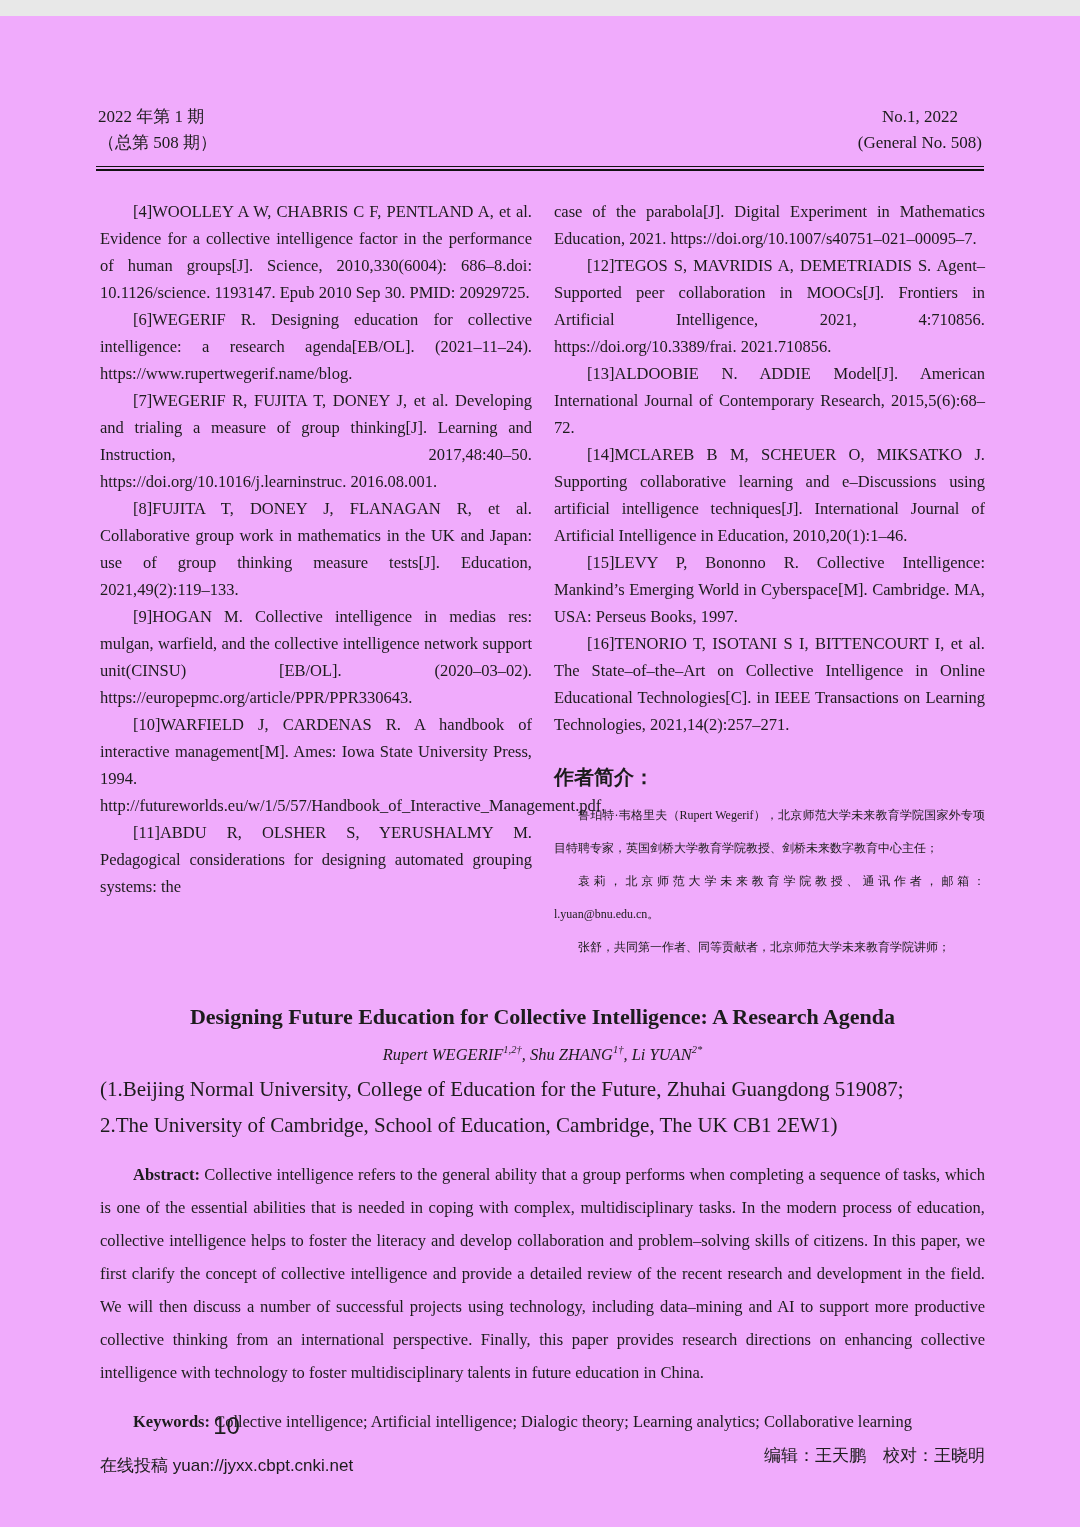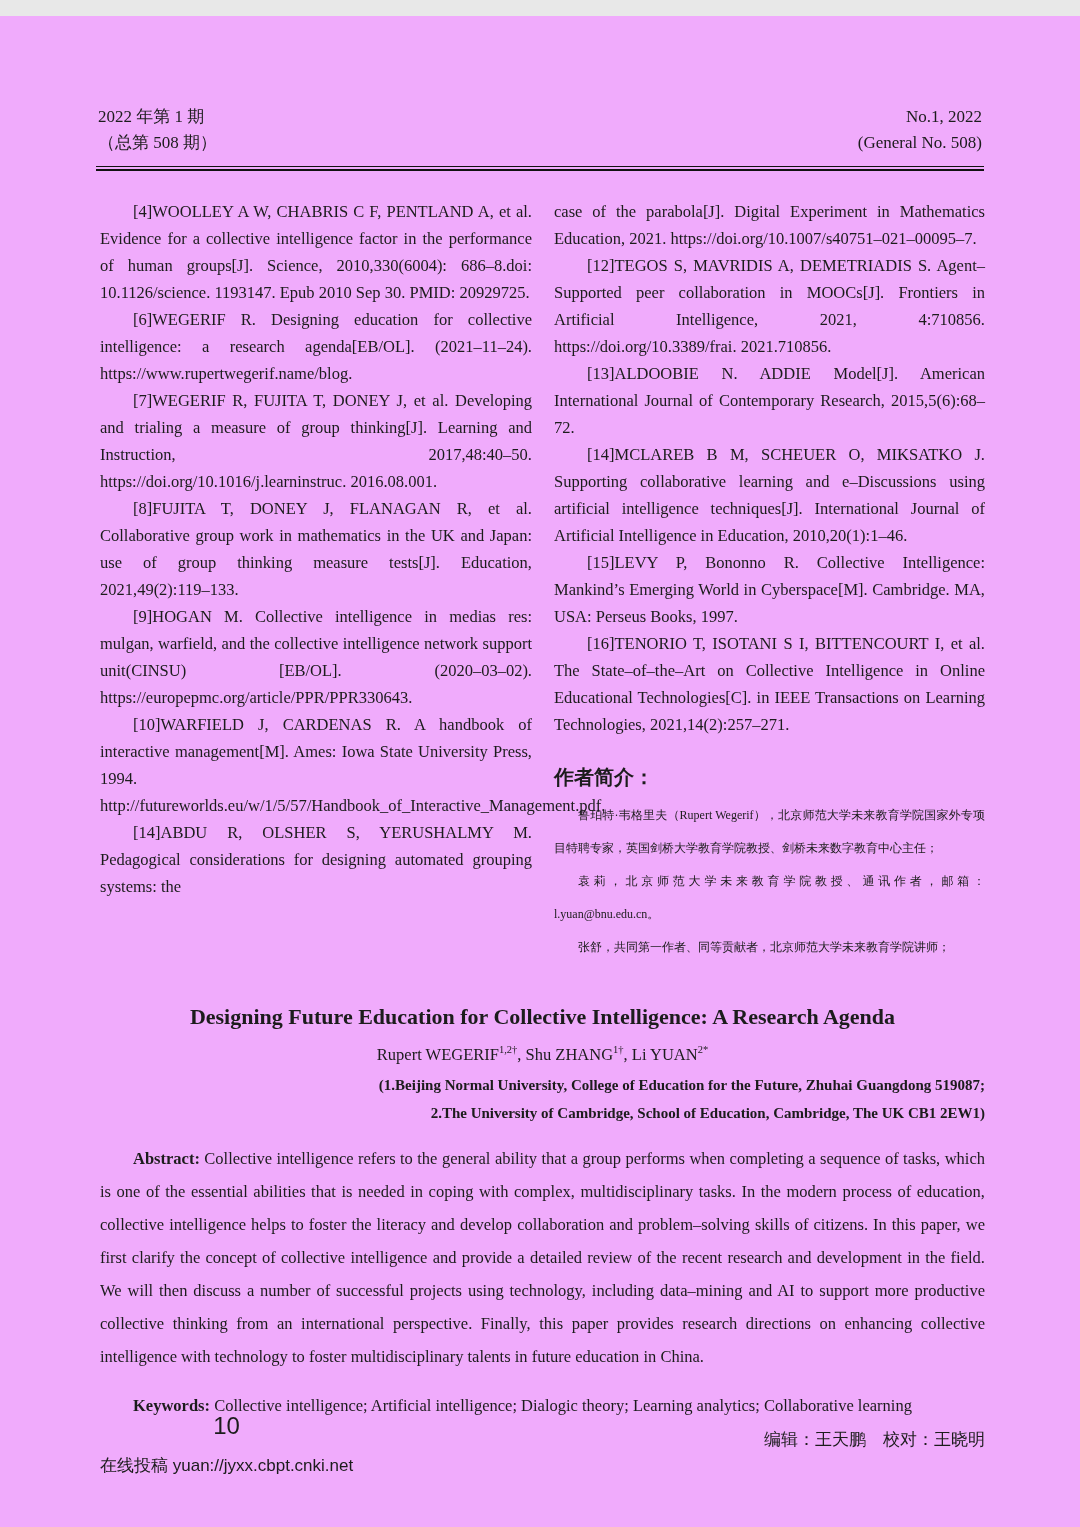--- a/index.html
+++ b/index.html
@@ -7,21 +7,21 @@
     width:1080px;height:1527px;background:#f0abfc;position:relative;
     margin:16px auto;overflow:hidden;color:#1c1c1c;
     font-family:"Liberation Serif","DejaVu Serif",serif;
   }
   
   .header{
     position:absolute;top:88px;left:98px;right:98px;
     display:flex;justify-content:space-between;align-items:center;
   }
   .hdr-left,.hdr-right{font-size:17px;line-height:26px;white-space:nowrap;}
-  .hdr-right{text-align:right;}
+  .hdr-right{text-align:center;}
   .hdr-center{text-align:center;flex:1;}
   .journal-cn{font-family:"Liberation Sans","DejaVu Sans",sans-serif;font-weight:bold;font-size:27px;letter-spacing:2px;}
   .journal-en{font-size:19px;margin-top:2px;}
   .rule{
     position:absolute;top:150px;left:96px;right:96px;height:2px;
     border-top:1.5px solid #111;border-bottom:2.5px solid #111;
   }
   
   .columns{
     position:absolute;top:182px;left:100px;width:885px;
@@ -32,23 +32,23 @@
   .col p.cont{text-indent:0;}
   
   .bio-heading{
     font-family:"Liberation Sans","DejaVu Sans",sans-serif;
     font-weight:bold;font-size:20px;margin:26px 0 8px 0;text-indent:0 !important;
   }
   .bio p{margin:0;text-indent:2em;line-height:33px;font-size:12px;}
   
   .eng{position:absolute;top:988px;left:100px;width:885px;}
   .eng-title{text-align:center;font-weight:bold;font-size:22px;margin:0 0 14px 0;}
-  .eng-authors{text-align:center;font-size:16.5px;margin:0 0 12px 0;}
+  .eng-authors{text-align:center;font-style:italic;font-size:16.5px;margin:0 0 12px 0;}
   .eng-authors sup{font-size:10.5px;}
-  .eng-affil{text-align:right;font-size:15px;margin:0 0 11px 0;font-weight:bold;}
+  .eng-affil{text-align:left;font-size:21px;margin:0 0 11px 0;}
   .abstract{
     margin-top:20px;font-size:16.5px;line-height:33px;text-align:justify;text-indent:2em;
   }
   .kw{font-size:16.5px;line-height:33px;text-indent:2em;margin:0;}
   .bold-label{font-weight:bold;}
   .editor-line{text-align:right;font-size:17px;margin-top:6px;}
   
   .footer{
     position:absolute;left:100px;top:1396px;display:flex;align-items:center;gap:14px;
     font-family:"Liberation Sans","DejaVu Sans",sans-serif;
@@ -75,21 +75,21 @@
   <div class="rule"></div>
 
   <div class="columns">
     <div class="col">
       <p>[4]WOOLLEY A W, CHABRIS C F, PENTLAND A, et al. Evidence for a collective intelligence factor in the performance of human groups[J]. Science, 2010,330(6004): 686–8.doi: 10.1126/science. 1193147. Epub 2010 Sep 30. PMID: 20929725.</p>
       <p>[6]WEGERIF R. Designing education for collective intelligence: a research agenda[EB/OL]. (2021–11–24). https://www.rupertwegerif.name/blog.</p>
       <p>[7]WEGERIF R, FUJITA T, DONEY J, et al. Developing and trialing a measure of group thinking[J]. Learning and Instruction, 2017,48:40–50. https://doi.org/10.1016/j.learninstruc. 2016.08.001.</p>
       <p>[8]FUJITA T, DONEY J, FLANAGAN R, et al. Collaborative group work in mathematics in the UK and Japan: use of group thinking measure tests[J]. Education, 2021,49(2):119–133.</p>
       <p>[9]HOGAN M. Collective intelligence in medias res: mulgan, warfield, and the collective intelligence network support unit(CINSU) [EB/OL]. (2020–03–02). https://europepmc.org/article/PPR/PPR330643.</p>
       <p>[10]WARFIELD J, CARDENAS R. A handbook of interactive management[M]. Ames: Iowa State University Press, 1994. http://futureworlds.eu/w/1/5/57/Handbook_of_Interactive_Management.pdf.</p>
-      <p>[14]ABDU R, OLSHER S, YERUSHALMY M. Pedagogical considerations for designing automated grouping systems: the</p>
+      <p>[11]ABDU R, OLSHER S, YERUSHALMY M. Pedagogical considerations for designing automated grouping systems: the</p>
     </div>
     <div class="col">
       <p class="cont">case of the parabola[J]. Digital Experiment in Mathematics Education, 2021. https://doi.org/10.1007/s40751–021–00095–7.</p>
       <p>[12]TEGOS S, MAVRIDIS A, DEMETRIADIS S. Agent–Supported peer collaboration in MOOCs[J]. Frontiers in Artificial Intelligence, 2021, 4:710856. https://doi.org/10.3389/frai. 2021.710856.</p>
       <p>[13]ALDOOBIE N. ADDIE Model[J]. American International Journal of Contemporary Research, 2015,5(6):68–72.</p>
       <p>[14]MCLAREB B M, SCHEUER O, MIKSATKO J. Supporting collaborative learning and e–Discussions using artificial intelligence techniques[J]. International Journal of Artificial Intelligence in Education, 2010,20(1):1–46.</p>
       <p>[15]LEVY P, Bononno R. Collective Intelligence: Mankind’s Emerging World in Cyberspace[M]. Cambridge. MA, USA: Perseus Books, 1997.</p>
       <p>[16]TENORIO T, ISOTANI S I, BITTENCOURT I, et al. The State–of–the–Art on Collective Intelligence in Online Educational Technologies[C]. in IEEE Transactions on Learning Technologies, 2021,14(2):257–271.</p>
 
       <div class="bio">

